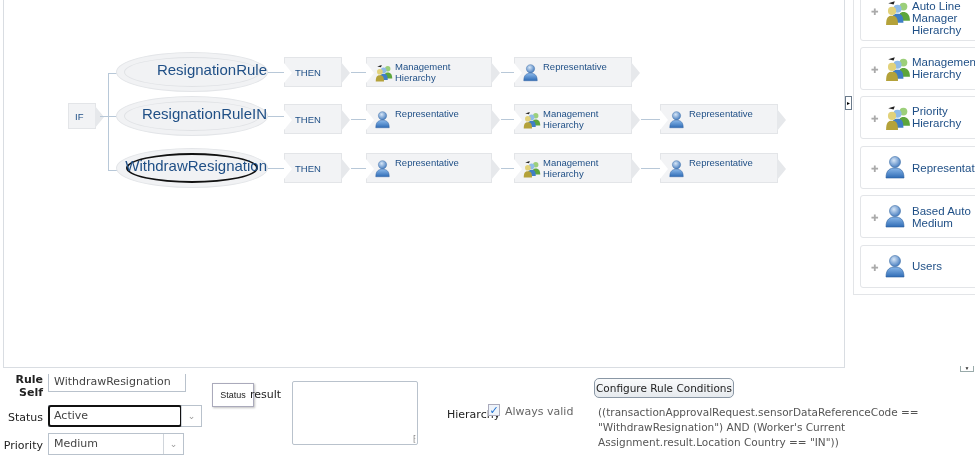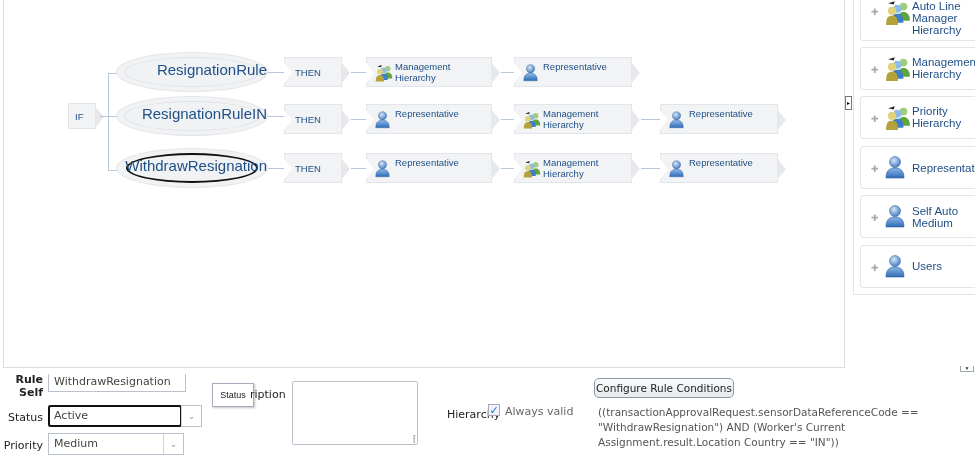--- a/index.html
+++ b/index.html
@@ -205,21 +205,21 @@
     <svg class="ico" width="20" height="26">
         <use href="#user"></use>
       </svg>
     <span class="lbl" style="top:15px;">Representative</span>
   </div>
   <div class="palette-item" style="top:197px;">
     <span class="grip">✚</span>
     <svg class="ico" width="20" height="26">
         <use href="#user"></use>
       </svg>
-    <span class="lbl" style="top:9px;"><span>Self Auto</span><br><span>Medium</span></span>
+    <span class="lbl" style="top:9px;"><span>Based Auto</span><br><span>Medium</span></span>
   </div>
   <div class="palette-item" style="top:247px;">
     <span class="grip">✚</span>
     <svg class="ico" width="20" height="26">
         <use href="#user"></use>
       </svg>
     <span class="lbl" style="top:14px;">Users</span>
   </div>
 </div>
 
@@ -240,21 +240,21 @@
 </div>
 
 <div class="tooltip">Status</div>
 
 <div class="form-label" style="left:2px; top:439px; width:41px;">Priority</div>
 <div class="input" style="left:48px; top:433px; width:136px; height:22px; line-height:20px;">
   <span>Medium</span>
   <span class="select-arrow">⌄</span>
 </div>
 
-<div class="form-label" style="left:250px; top:388px; width:37px; text-align:left;">ription</div>
+<div class="form-label" style="left:250px; top:388px; width:37px; text-align:left;">result</div>
 <div class="input" style="left:292px; top:381px; width:126px; height:64px; border-radius:2px;">
   <span></span>
   <span style="position:absolute; right:1px; bottom:0; font-size:8px; color:#888;">⁅</span>
 </div>
 
 <div class="form-label" style="left:447px; top:408px; text-align:left;">Hierarchy</div>
 <div style="position:absolute; left:488px; top:404px; width:12px; height:12px; border:1px solid #aab; background:#eef3fa; font-size:11px; line-height:10px; color:#1a6fd0; text-align:center;">✓</div>
 <div class="form-label" style="left:505px; top:405px; color:#666; text-align:right;">Always valid</div>
 
 <div class="btn">Configure Rule Conditions</div>

